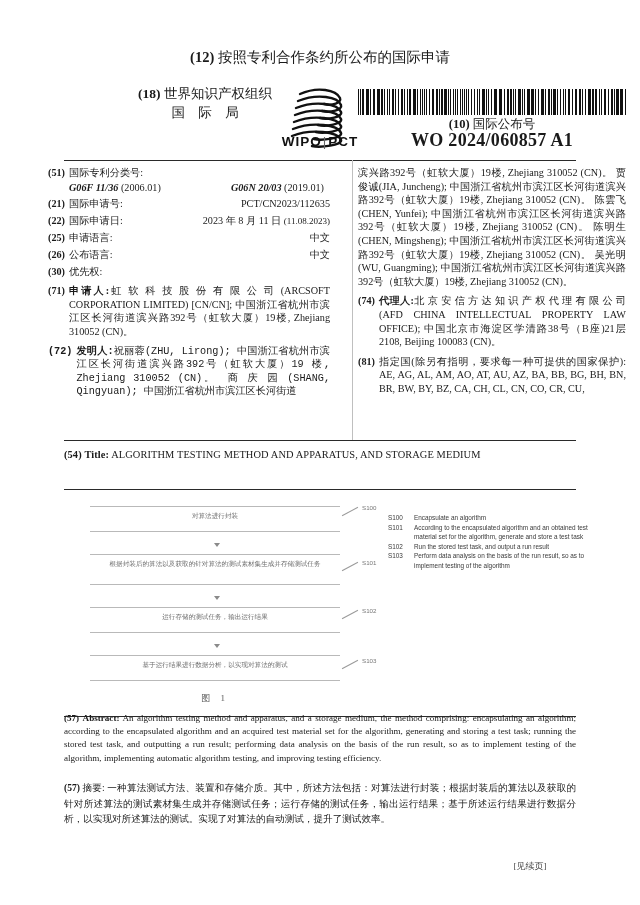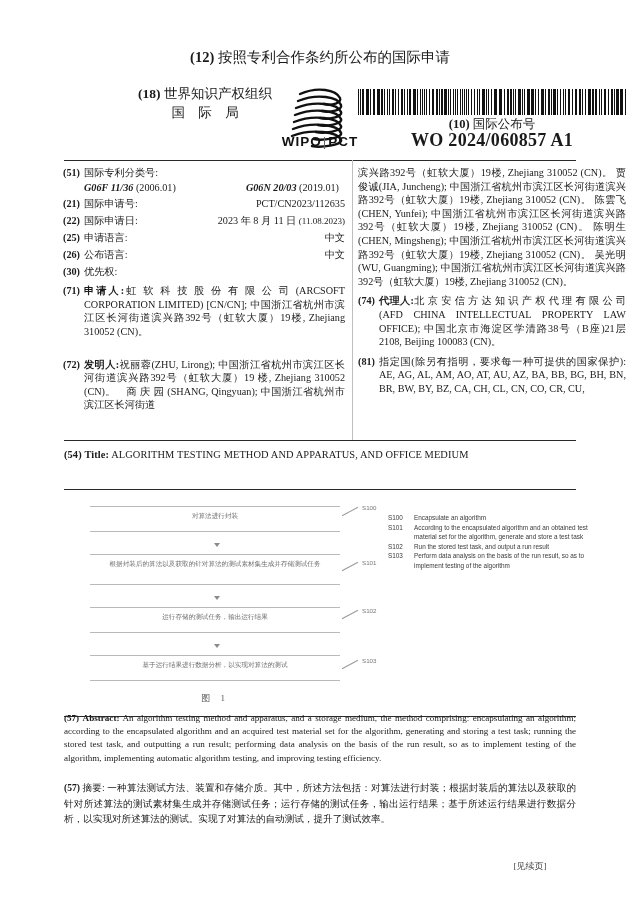--- a/index.html
+++ b/index.html
@@ -129,21 +129,21 @@
     background: #bfbfbf;
   }
 
   
   .biblio {
     position: absolute;
     top: 166px;
     font-size: 10.2px;
     line-height: 13.6px;
   }
-  .col-left  { left: 63px;  width: 282px; }
+  .col-left  { left: 48px;  width: 282px; }
   .col-right { left: 358px; width: 268px; }
 
   .field { display: flex; margin-bottom: 3px; }
   .fcode {
     font-weight: bold;
     flex: 0 0 auto;
     padding-right: 4px;
     white-space: nowrap;
   }
   .fbody { flex: 1 1 auto; }
@@ -467,21 +467,21 @@
       </span>
     </div>
 
     <div class="field" style="margin-top:6px;">
       <span class="fcode">(71)</span>
       <span class="fbody j">
         <span class="b">申请人:</span><span>虹 软 科 技 股 份 有 限 公 司 (ARCSOFT CORPORATION LIMITED) [CN/CN]; 中国浙江省杭州市滨江区长河街道滨兴路392号（虹软大厦）19楼, Zhejiang 310052 (CN)。</span>
       </span>
     </div>
 
-    <div class="field" style="margin-top:19px;">
+    <div class="field" style="margin-top:6px;font-family:Liberation Mono, monospace;">
       <span class="fcode">(72)</span>
       <span class="fbody j">
         <span class="b">发明人:</span><span>祝丽蓉(ZHU, Lirong); 中国浙江省杭州市滨江区长河街道滨兴路392号（虹软大厦）19 楼, Zhejiang 310052 (CN)。　商 庆 园 (SHANG, Qingyuan); 中国浙江省杭州市滨江区长河街道</span>
       </span>
     </div>
   </div>
 
   <div class="biblio col-right">
 
     <div class="field">
@@ -501,21 +501,21 @@
         <span>指定国(除另有指明，要求每一种可提供的国家保护):</span>
         <span>AE, AG, AL, AM, AO, AT, AU, AZ, BA, BB, BG, BH, BN, BR, BW, BY, BZ, CA, CH, CL, CN, CO, CR, CU,</span>
       </span>
     </div>
   </div>
 
   <div class="title-block">
     <div class="t-en">
       <b>(54)</b>
       <b>Title:</b>
-      <span>ALGORITHM TESTING METHOD AND APPARATUS, AND OFFICE MEDIUM</span>
+      <span>ALGORITHM TESTING METHOD AND APPARATUS, AND STORAGE MEDIUM</span>
     </div>
   </div>
 
   <div class="figure">
     <div class="fbox b0">对算法进行封装</div>
     <div class="farrow a0"></div>
     <div class="fbox b1">根据封装后的算法以及获取的针对算法的测试素材集生成并存储测试任务</div>
     <div class="farrow a1"></div>
     <div class="fbox b2">运行存储的测试任务，输出运行结果</div>
     <div class="farrow a2"></div>

